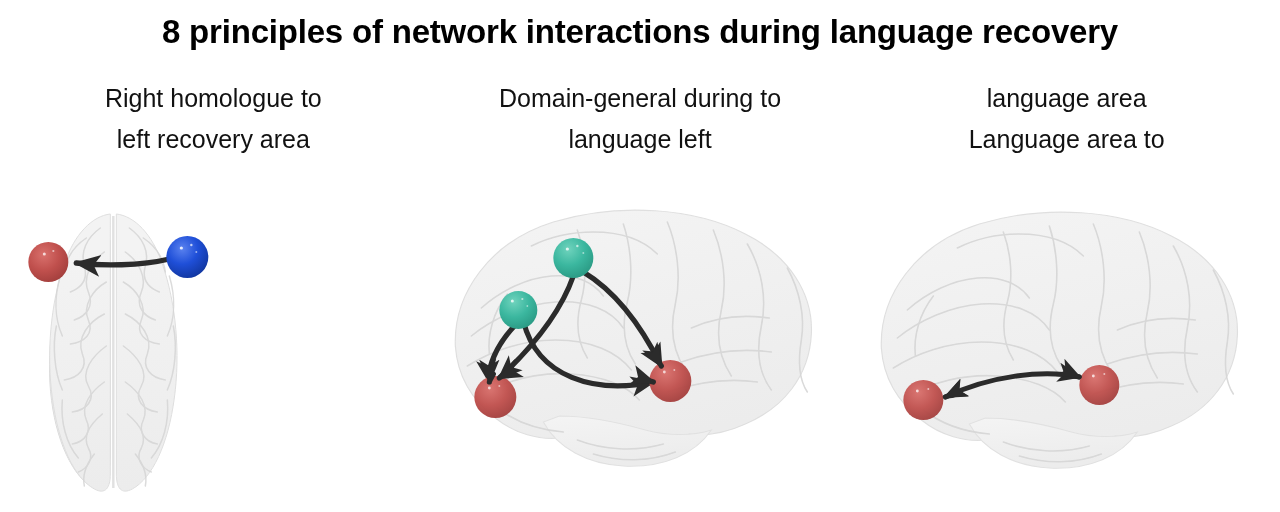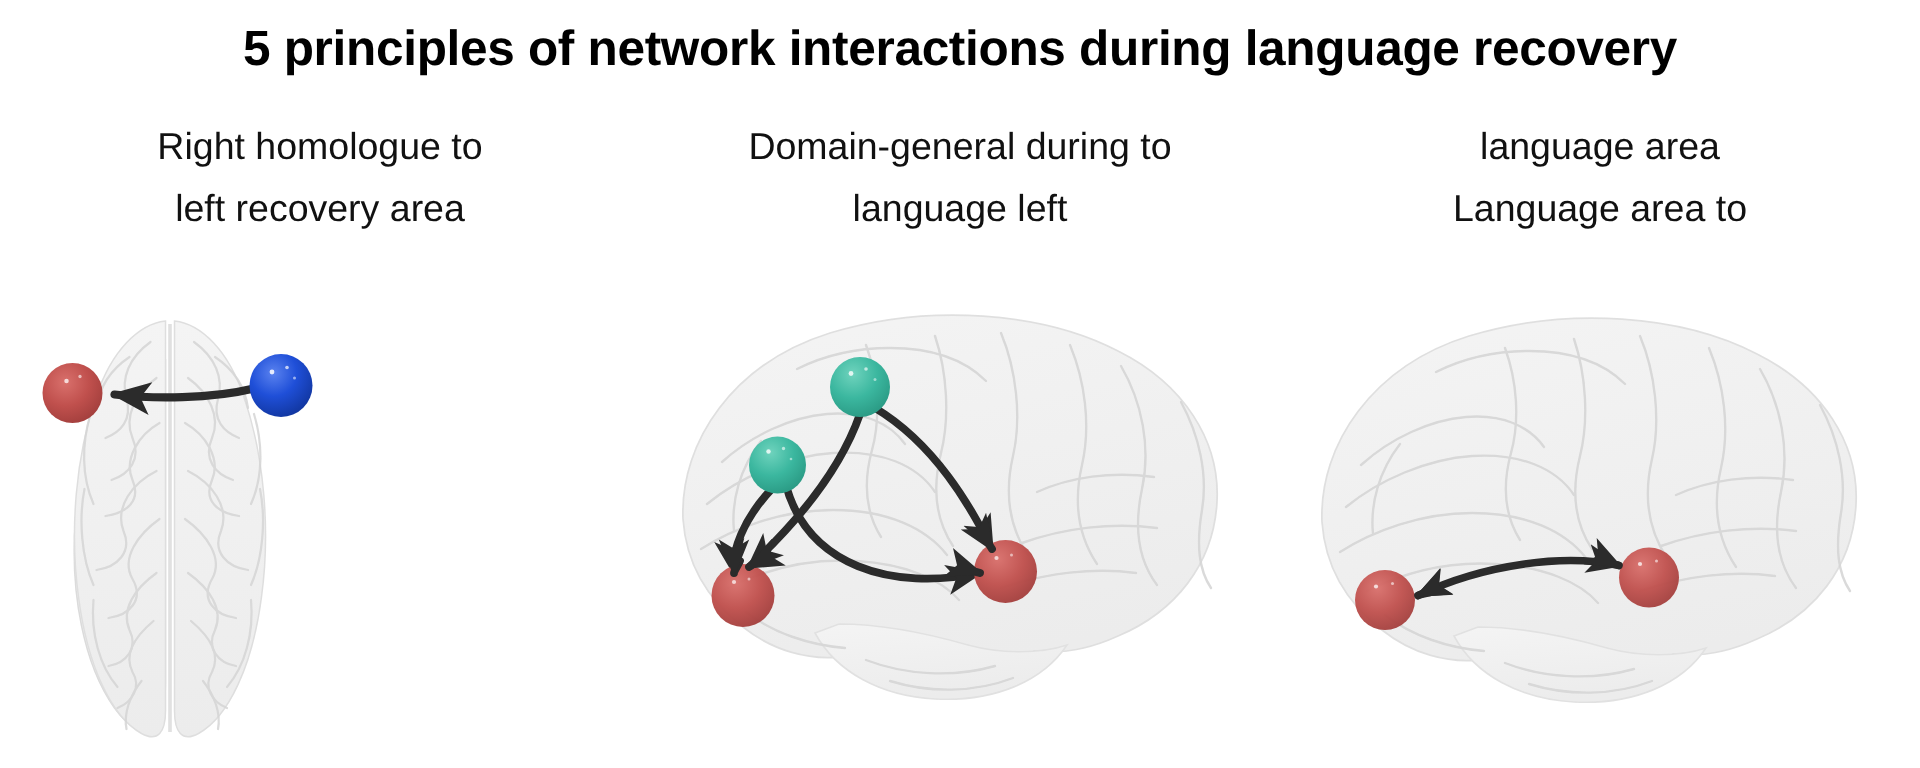--- a/index.html
+++ b/index.html
@@ -36,21 +36,20 @@
     white-space: nowrap;
   }
 
   
   .panels-head {
     position: absolute;
     top: 78px;
     left: 0;
     width: 1280px;
     display: flex;
-    justify-content: flex-end;
   }
   .col-head {
     flex: 1 1 0;
     text-align: center;
     font-size: 25px;
     font-weight: normal;
     line-height: 1.62;
     color: #111111;
   }
   .col-head .ln { display: block; }
@@ -75,21 +74,21 @@
     width: 100%;
     height: 100%;
     display: block;
   }
 </style>
 </head>
 <body>
 
 <div id="figure">
 
-  <div class="fig-title">5 principles of network interactions during language recovery</div>
+  <div class="fig-title">8 principles of network interactions during language recovery</div>
 
   <div class="panels-head">
 
     <div class="col-head">
       <span class="ln">Right homologue to</span>
       <span class="ln">left recovery area</span>
     </div>
 
     <div class="col-head">
       <span class="ln">Domain-general during to</span>

